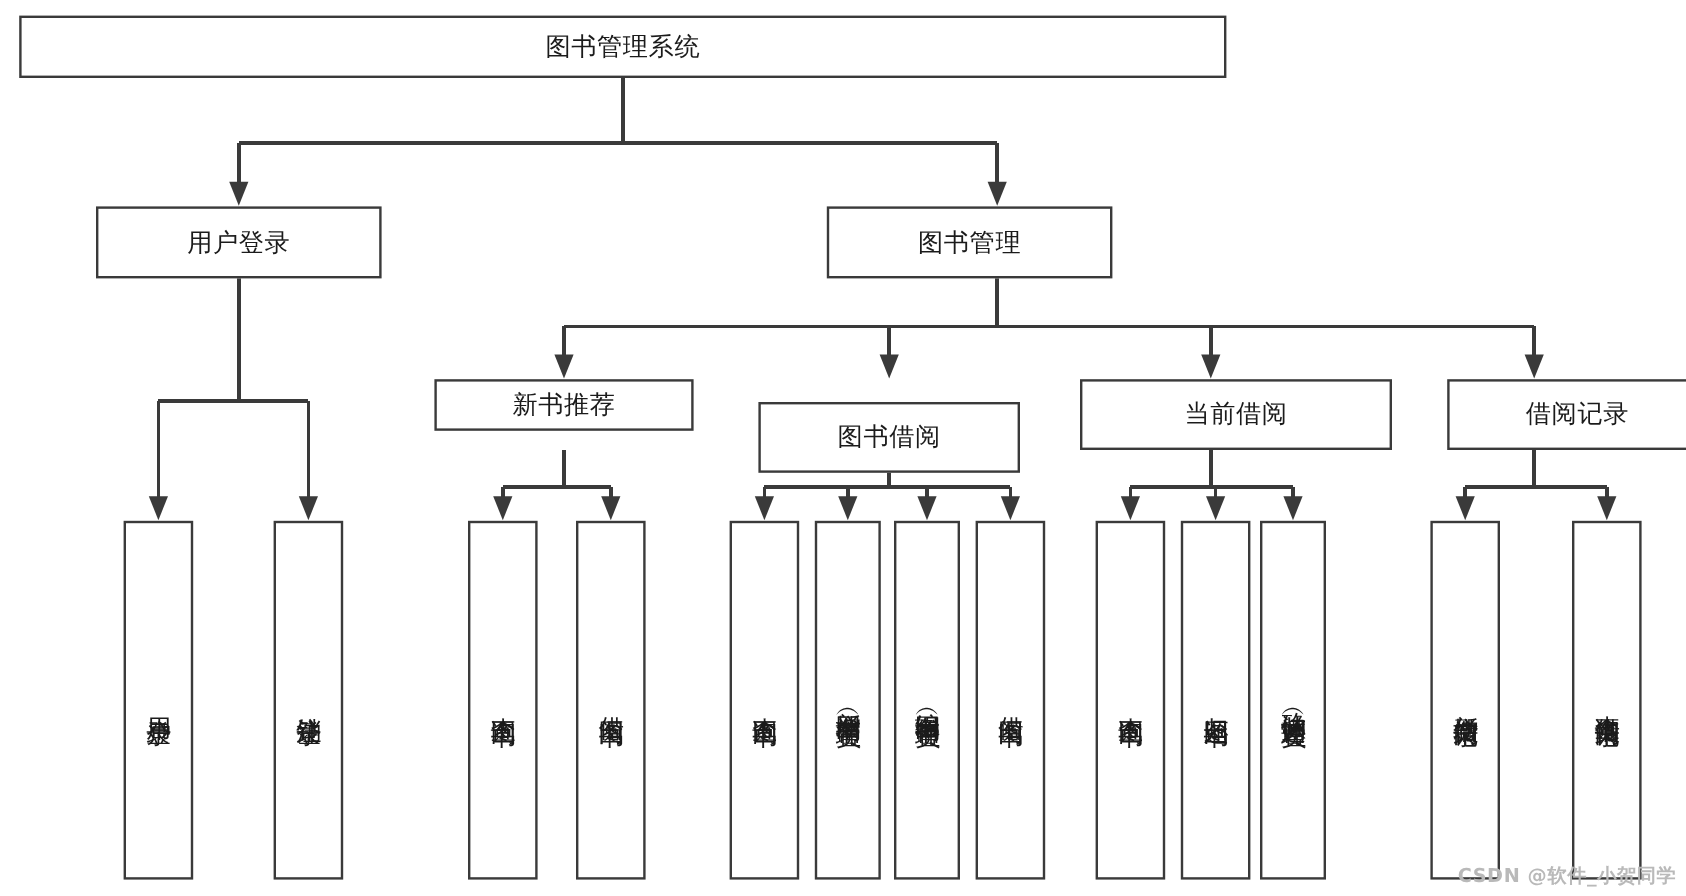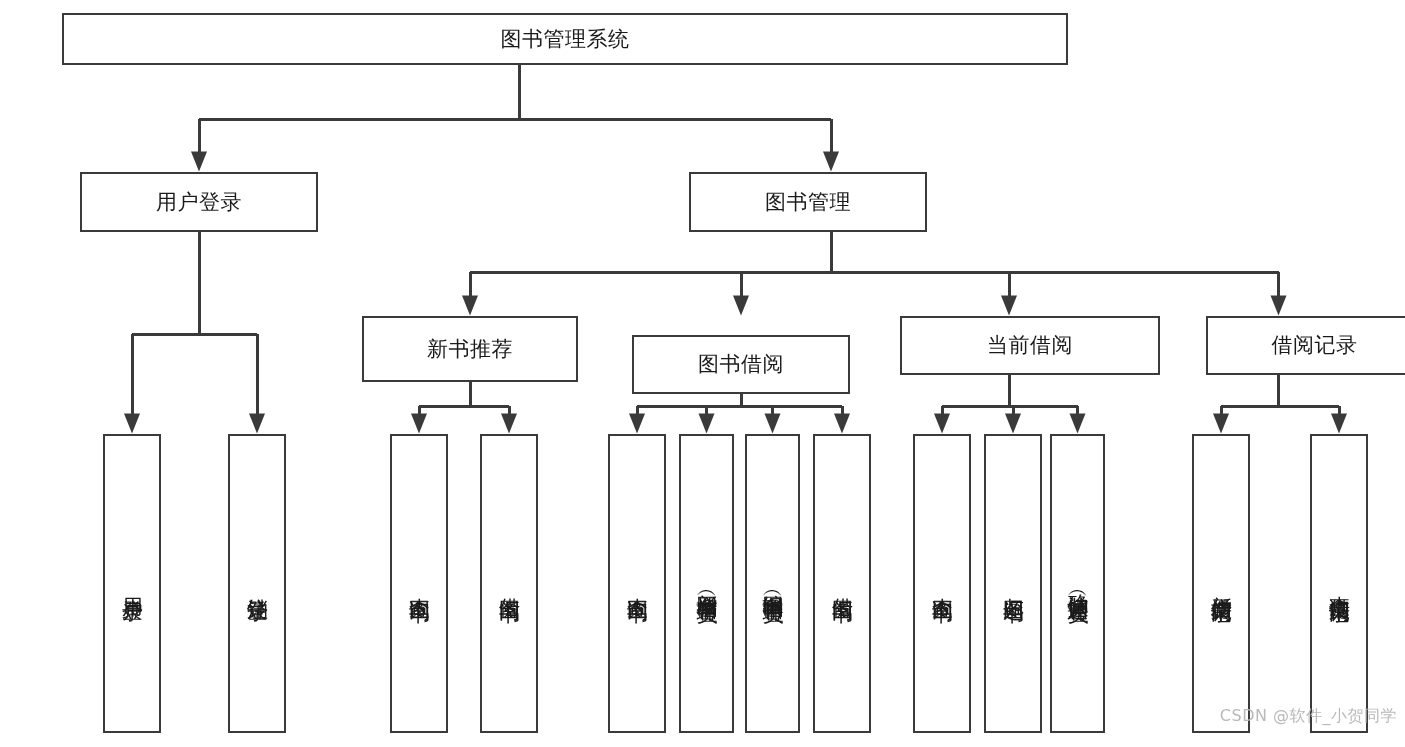--- a/index.html
+++ b/index.html
@@ -52,26 +52,27 @@
     text-orientation: upright;
     white-space: normal;
     font-size: 21px;
     line-height: 1.28;
     letter-spacing: 1.5px;
     max-height: 100%;
   }
   #watermark {
     position: absolute;
     right: 8px;
-    bottom: 20px;
+    bottom: 6px;
     font-size: 16px;
     color: #b9b9b9;
     letter-spacing: 0.5px;
     white-space: nowrap;
     font-family: "DejaVu Sans", "Liberation Sans", sans-serif;
+    font-weight: bold;
   }
 </style>
 </head>
 <body>
 
 <div id="diagram">
   <svg id="edges" viewBox="0 0 1405 747">
       <line x1="519" y1="65" x2="519" y2="119" stroke="#3a3a3a" stroke-width="3" shape-rendering="crispEdges"></line>
       <line x1="199" y1="119" x2="831" y2="119" stroke="#3a3a3a" stroke-width="3" shape-rendering="crispEdges"></line>
       <line x1="199" y1="119" x2="199" y2="153" stroke="#3a3a3a" stroke-width="3" shape-rendering="crispEdges"></line>
@@ -119,30 +120,30 @@
       <line x1="1077.5" y1="406" x2="1077.5" y2="415" stroke="#3a3a3a" stroke-width="3" shape-rendering="crispEdges"></line>
       <polygon points="1069.5,413.5 1085.5,413.5 1077.5,433.5" fill="#3a3a3a"></polygon>
       <line x1="1278.5" y1="375" x2="1278.5" y2="406" stroke="#3a3a3a" stroke-width="3" shape-rendering="crispEdges"></line>
       <line x1="1221" y1="406" x2="1339" y2="406" stroke="#3a3a3a" stroke-width="3" shape-rendering="crispEdges"></line>
       <line x1="1221" y1="406" x2="1221" y2="415" stroke="#3a3a3a" stroke-width="3" shape-rendering="crispEdges"></line>
       <polygon points="1213,413.5 1229,413.5 1221,433.5" fill="#3a3a3a"></polygon>
       <line x1="1339" y1="406" x2="1339" y2="415" stroke="#3a3a3a" stroke-width="3" shape-rendering="crispEdges"></line>
       <polygon points="1331,413.5 1347,413.5 1339,433.5" fill="#3a3a3a"></polygon>
     </svg>
   <div id="nodes-layer">
-      <div class="node" style="left: 16px; top: 13px; width: 1006px; height: 52px; margin-left: 46px;">
+      <div class="node" style="left: 16px; top: 13px; width: 1006px; height: 52px;">
         <span class="node-label">图书管理系统</span>
       </div>
       <div class="node" style="left: 80px; top: 172px; width: 238px; height: 60px;">
         <span class="node-label">用户登录</span>
       </div>
       <div class="node" style="left: 689px; top: 172px; width: 238px; height: 60px;">
         <span class="node-label">图书管理</span>
       </div>
-      <div class="node" style="left: 362px; top: 316px; width: 216px; height: 66px;">
+      <div class="node" style="left: 362px; top: 316px; width: 216px; height: 43px;">
         <span class="node-label">新书推荐</span>
       </div>
       <div class="node" style="left: 632px; top: 316px; width: 218px; height: 59px; margin-top: 19px;">
         <span class="node-label">图书借阅</span>
       </div>
       <div class="node" style="left: 900px; top: 316px; width: 260px; height: 59px;">
         <span class="node-label">当前借阅</span>
       </div>
       <div class="node" style="left: 1170px; top: 316px; width: 217px; height: 59px; margin-left: 36px;">
         <span class="node-label">借阅记录</span>

